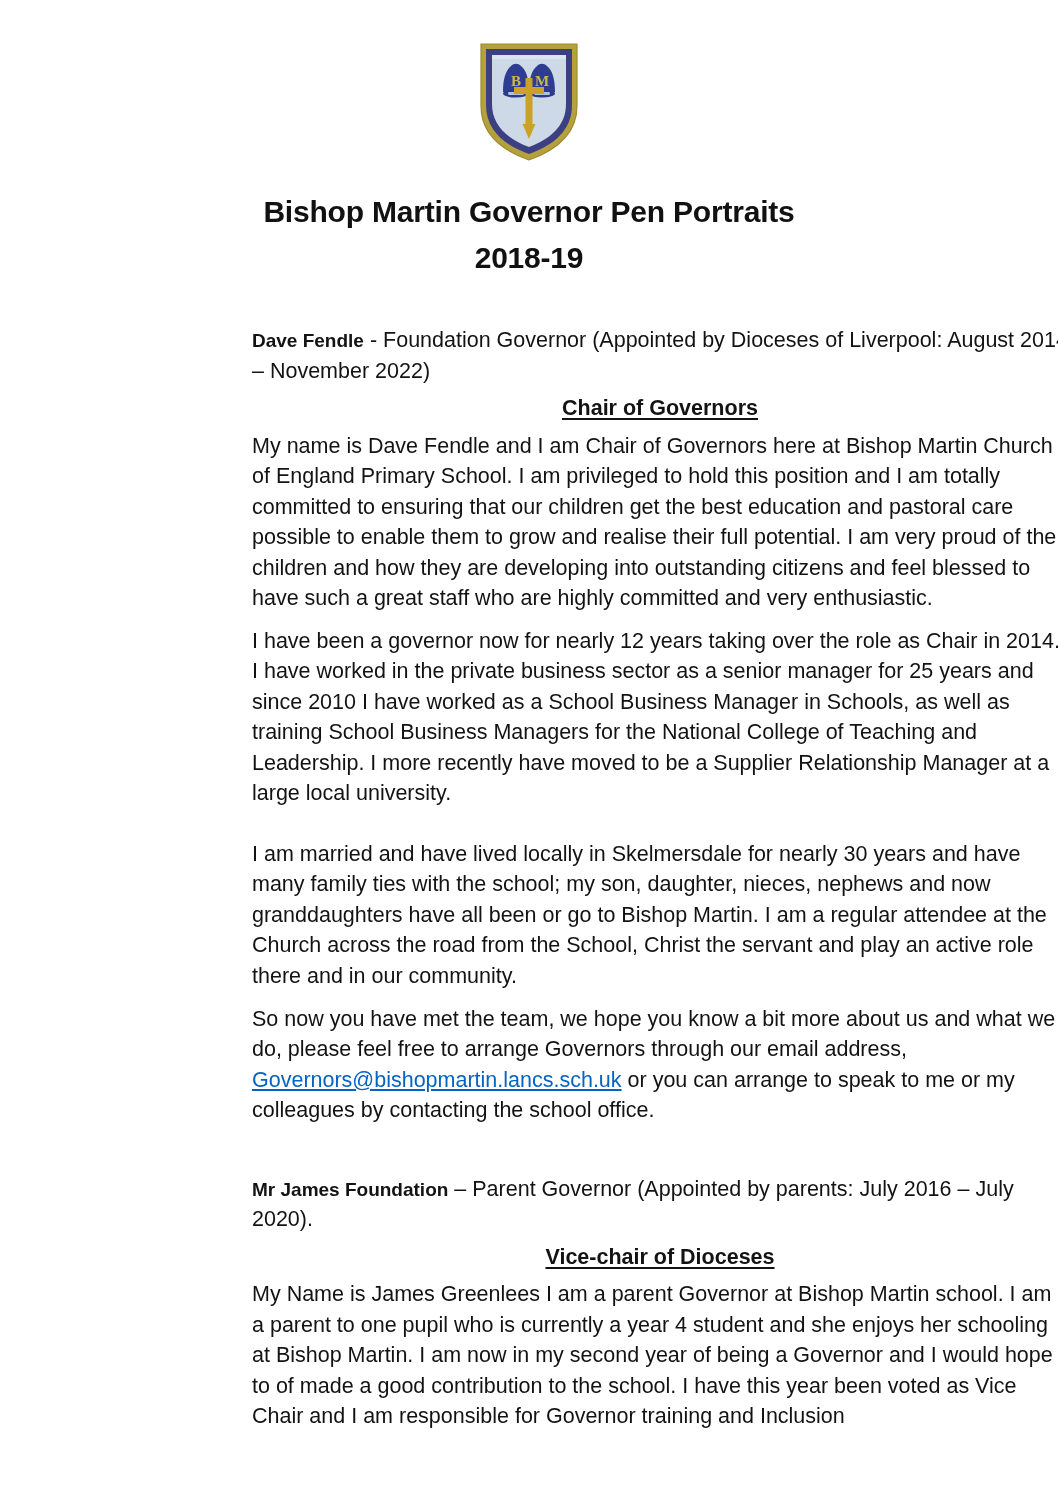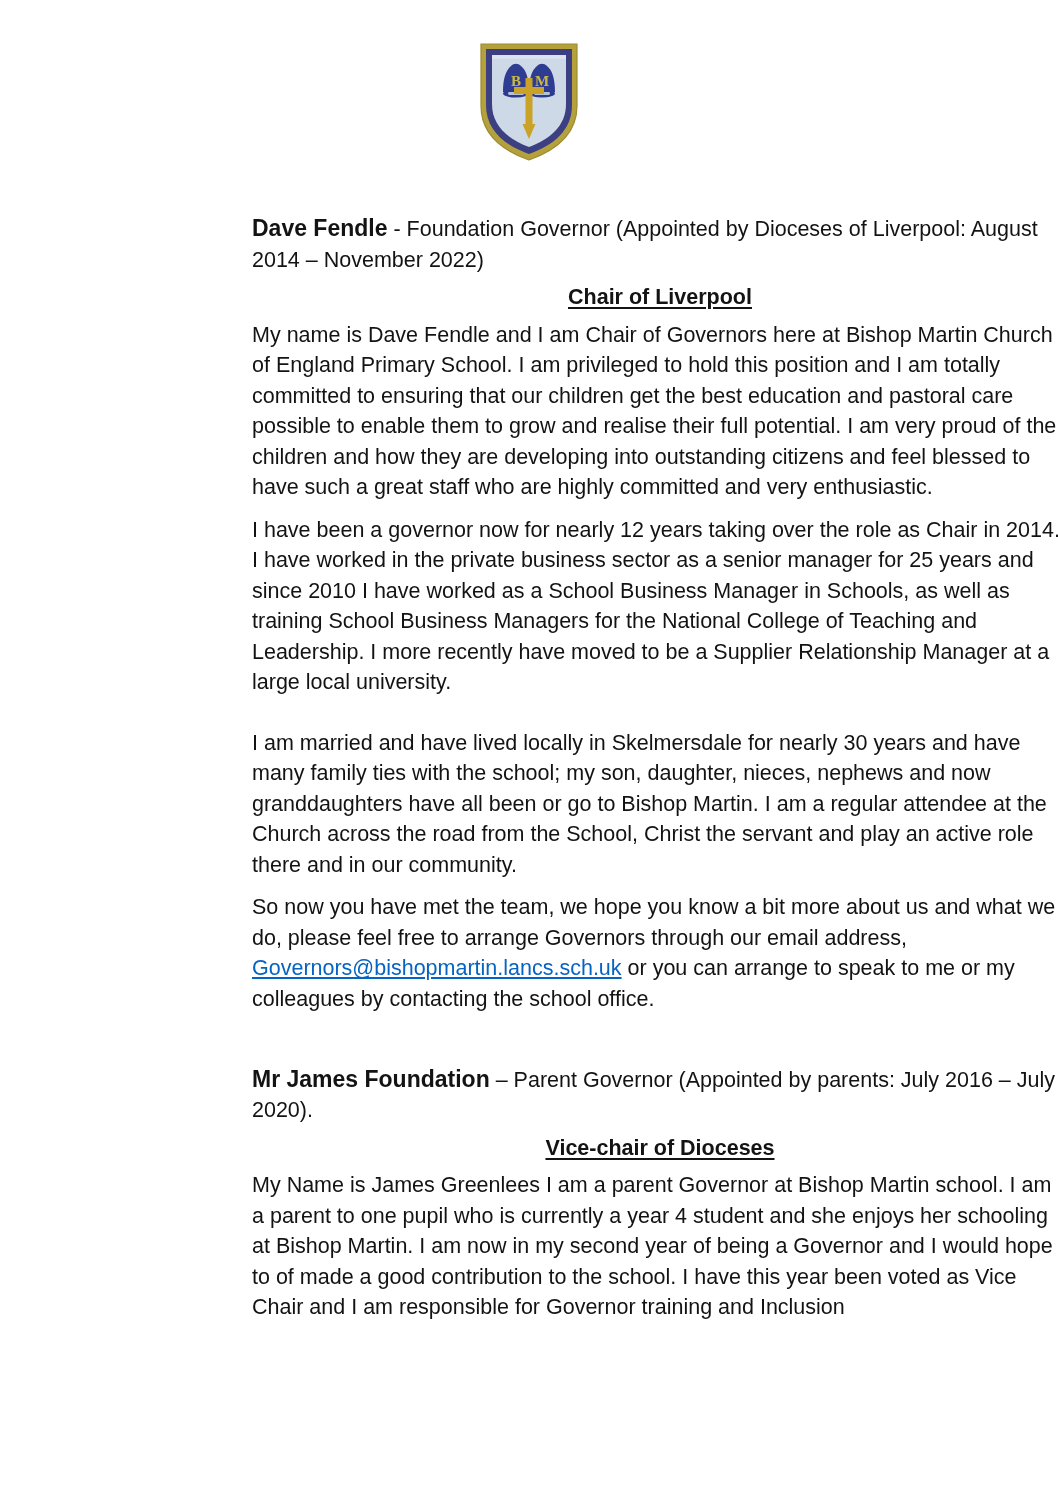--- a/index.html
+++ b/index.html
@@ -77,21 +77,21 @@
   .spacer-lg { height: 48px; }
   .spacer-xs { height: 7px; }
   .spacer-blank-line { height: 30px; }
 
   .person-line {
     font-size: 21.5px;
     line-height: 1.42;
   }
   .person-name {
     font-weight: bold;
-    font-size: 23px;
+    font-size: 19px;
   }
 
   .role-heading {
     text-align: center;
     font-weight: bold;
     font-size: 21.5px;
     line-height: 1.42;
   }
   .role-heading span {
     text-decoration: underline;
@@ -141,32 +141,34 @@
       </g>
 
       <g>
         <rect x="48.5" y="38" width="7" height="48" fill="#c9a227"></rect>
         <rect x="37" y="47" width="30" height="7" fill="#c9a227"></rect>
         <path d="M45.5 84 H58.5 L52 99 Z" fill="#c9a227"></path>
       </g>
     </svg>
   </div>
 
+  <h1 class="doc-title">Bishop Martin Governor Pen Portraits</h1>
+  <h1 class="doc-subtitle">2018-19</h1>
 
   <div class="content">
 
     <div class="spacer-lg"></div>
 
     <div>
 
       <p class="person-line"><span class="person-name">Dave Fendle</span><span> - Foundation Governor (Appointed by Dioceses of Liverpool: August 2014 – November 2022)</span></p>
 
       <div class="spacer-xs"></div>
 
-      <p class="role-heading"><span>Chair of Liverpool</span></p>
+      <p class="role-heading"><span>Chair of Governors</span></p>
 
       <div class="spacer-xs"></div>
 
       <p class="para">My name is Dave Fendle and I am Chair of Governors here at Bishop Martin Church of England Primary School. I am privileged to hold this position and I am totally committed to ensuring that our children get the best education and pastoral care possible to enable them to grow and realise their full potential. I am very proud of the children and how they are developing into outstanding citizens and feel blessed to have such a great staff who are highly committed and very enthusiastic.</p>
 
       <p class="para">I have been a governor now for nearly 12 years taking over the role as Chair in 2014. I have worked in the private business sector as a senior manager for 25 years and since 2010 I have worked as a School Business Manager in Schools, as well as training School Business Managers for the National College of Teaching and Leadership. I more recently have moved to be a Supplier Relationship Manager at a large local university.</p>
 
       <div class="spacer-blank-line"></div>
 
       <p class="para">I am married and have lived locally in Skelmersdale for nearly 30 years and have many family ties with the school; my son, daughter, nieces, nephews and now granddaughters have all been or go to Bishop Martin. I am a regular attendee at the Church across the road from the School, Christ the servant and play an active role there and in our community.</p>

